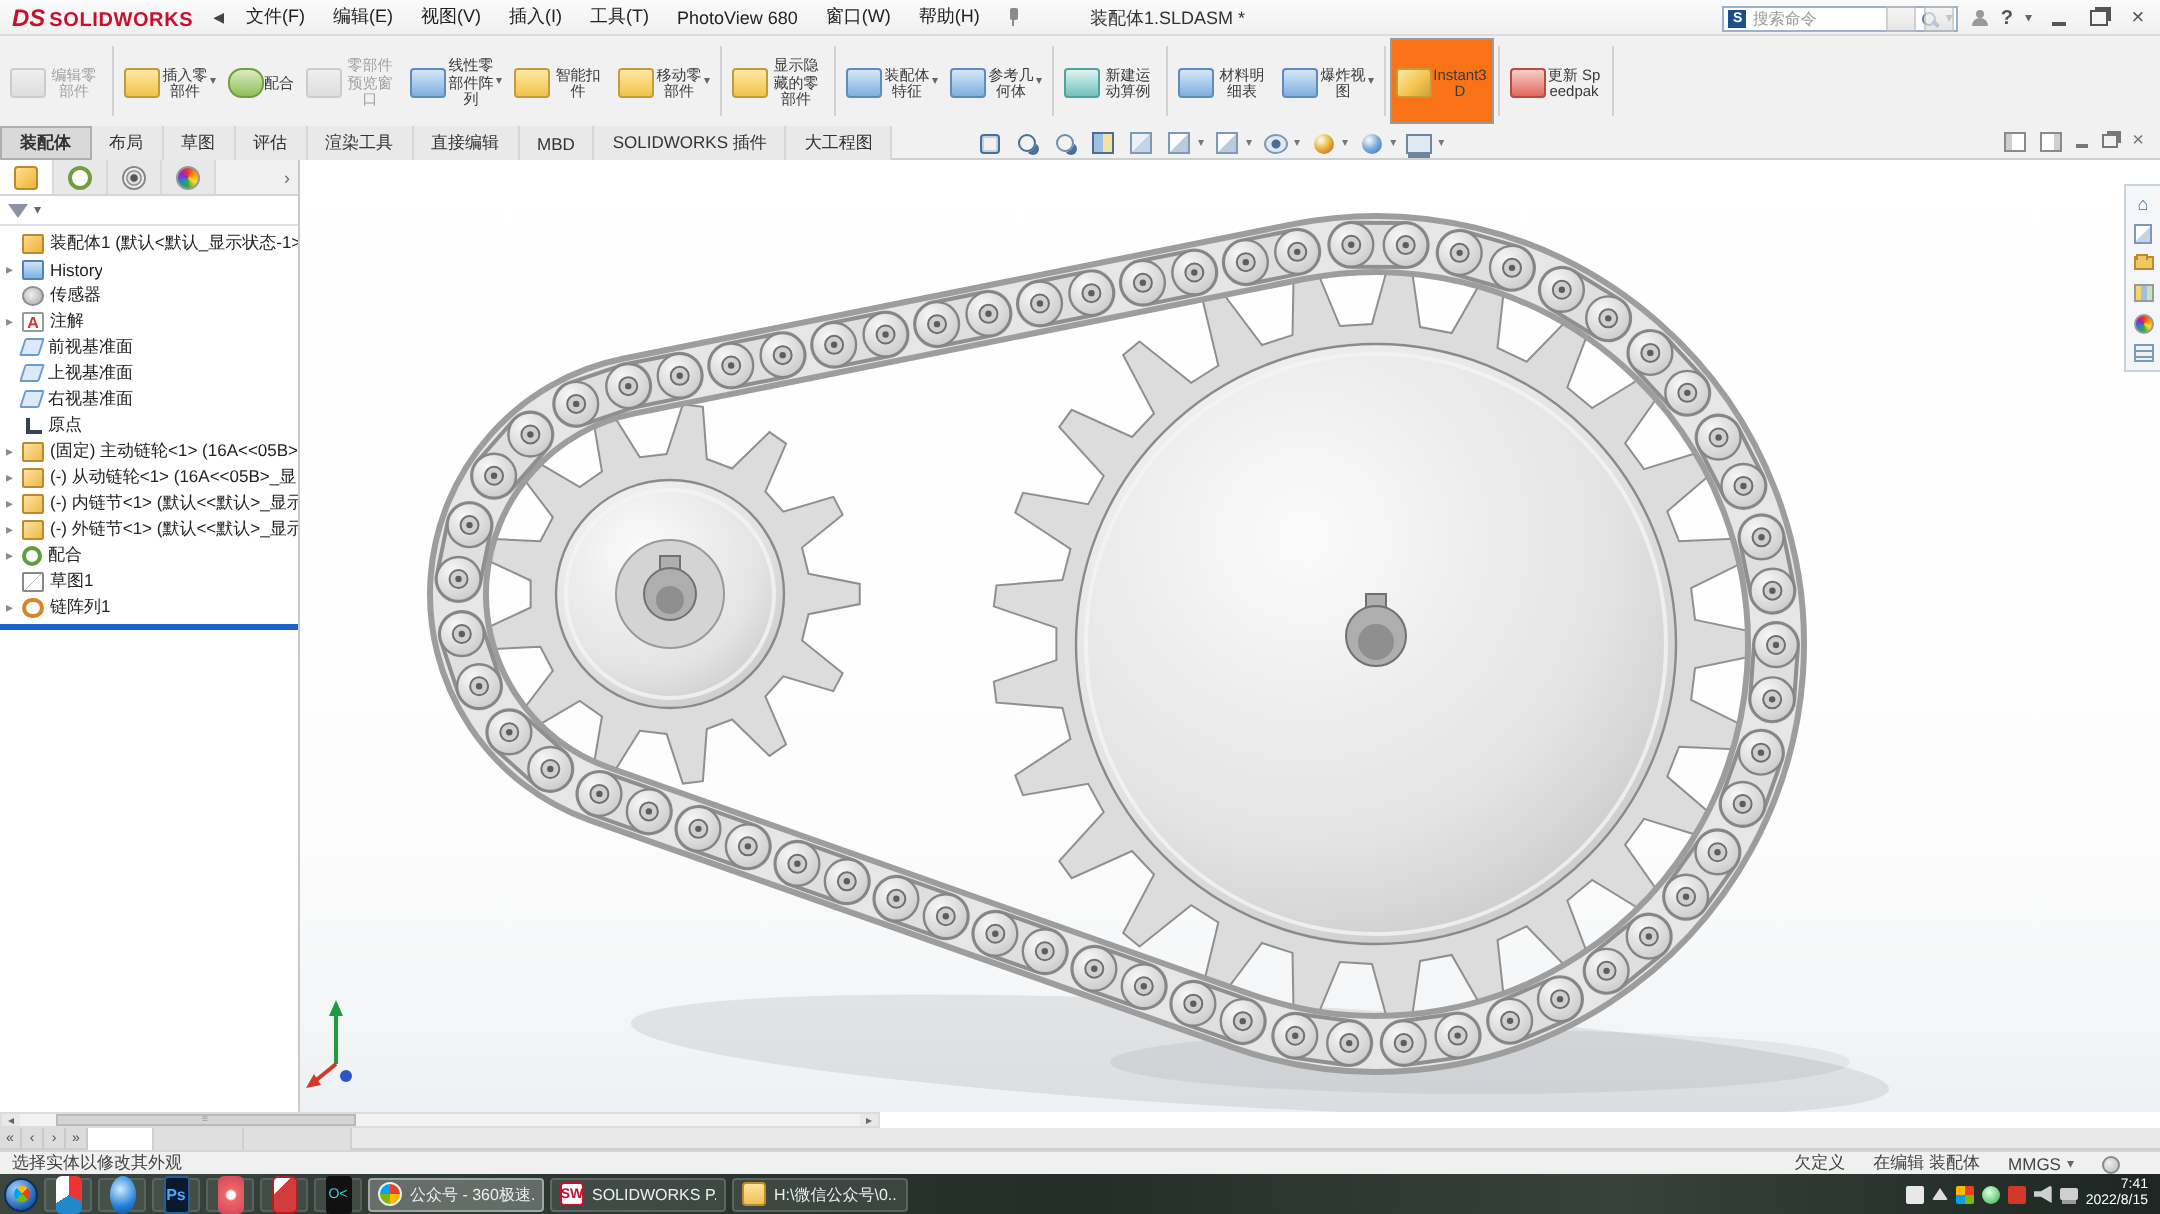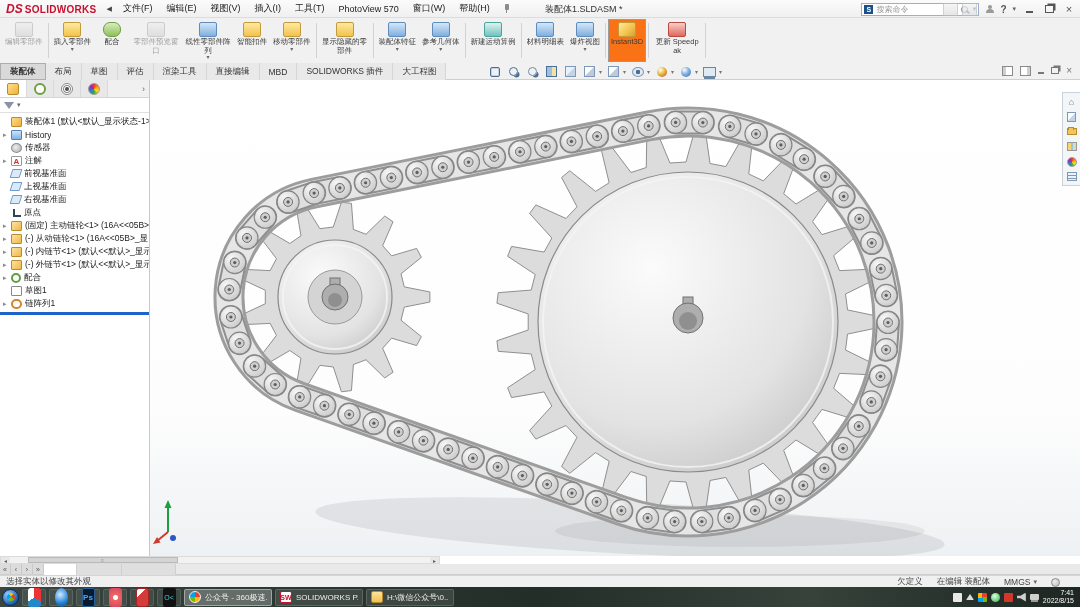--- a/index.html
+++ b/index.html
@@ -33,21 +33,21 @@
   .help-q{color:#555;font-size:10px;font-weight:bold;}
   .wc{width:14px;height:14px;display:flex;align-items:center;justify-content:center;color:#555;}
   .wc-min::before{content:'';width:7px;height:2px;background:#555;margin-top:6px;}
   .wc-restore::before{content:'';width:7px;height:6px;border:1px solid #555;box-shadow:2px -2px 0 -0.5px #555;}
   .wc-close{font-size:11px;color:#555;}
 
   
   .ribbon{position:absolute;left:0;top:18px;width:1080px;height:45px;background:#f1f1f1;display:flex;align-items:stretch;padding:1px 2px;}
   .rgroup{display:flex;align-items:stretch;}
   .rsep{width:1px;background:#d2d2d2;margin:4px 2px;}
-  .rbtn{min-width:36px;max-width:52px;display:flex;flex-direction:column;align-items:center;padding:2px 2px 0 2px;border:1px solid transparent;cursor:default;}
+  .rbtn{min-width:36px;max-width:52px;display:flex;flex-direction:row;align-items:center;padding:2px 2px 0 2px;border:1px solid transparent;cursor:default;}
   .rbtn.pressed{background:#f97316;border-color:#9b9b9b;}
   .rbtn.disabled{opacity:.45;filter:grayscale(1);}
   .ric{width:18px;height:15px;border-radius:2px;background:linear-gradient(#fde9a2,#f3c24a);border:1px solid #c39b3a;flex:none;}
   .ric[data-icon="mate"]{background:linear-gradient(#d9ecbf,#8fbf5a);border-color:#6f9f3f;border-radius:7px;}
   .ric[data-icon="linear-pattern"],.ric[data-icon="assembly-features"],.ric[data-icon="reference-geometry"],
   .ric[data-icon="bom"],.ric[data-icon="exploded-view"]{background:linear-gradient(#d5e6f7,#7fb0dd);border-color:#5d8cbf;}
   .ric[data-icon="motion-study"]{background:linear-gradient(#dff2f0,#6fc3bd);border-color:#4da39d;}
   .ric[data-icon="snapshot"]{background:linear-gradient(#efefef,#b9b9b9);border-color:#959595;}
   .ric[data-icon="speedpak"]{background:linear-gradient(#f6cfc9,#e2685c);border-color:#b74b41;}
   .ric[data-icon="realview"]{background:radial-gradient(circle at 35% 30%,#cfe6ff,#2f6fbe);border-color:#2a5e9e;border-radius:50%;width:16px;height:15px;}
@@ -193,21 +193,21 @@
       <span class="ds">DS</span>
       <span class="nm">SOLIDWORKS</span>
     </div>
     <span class="menu-collapse">◀</span>
     <div class="menubar" id="menubar">
         <span class="menu-item">文件(F)</span>
         <span class="menu-item">编辑(E)</span>
         <span class="menu-item">视图(V)</span>
         <span class="menu-item">插入(I)</span>
         <span class="menu-item">工具(T)</span>
-        <span class="menu-item">PhotoView 570</span>
+        <span class="menu-item">PhotoView 680</span>
         <span class="menu-item">窗口(W)</span>
         <span class="menu-item">帮助(H)</span>
       </div>
     <span class="pin"></span>
     <div class="doc-title">装配体1.SLDASM *</div>
     <div class="tb-right">
       <div class="searchbox">
         <span class="sw-mini">S</span>
         <span class="search-text">搜索命令</span>
         <span class="mag"></span>

